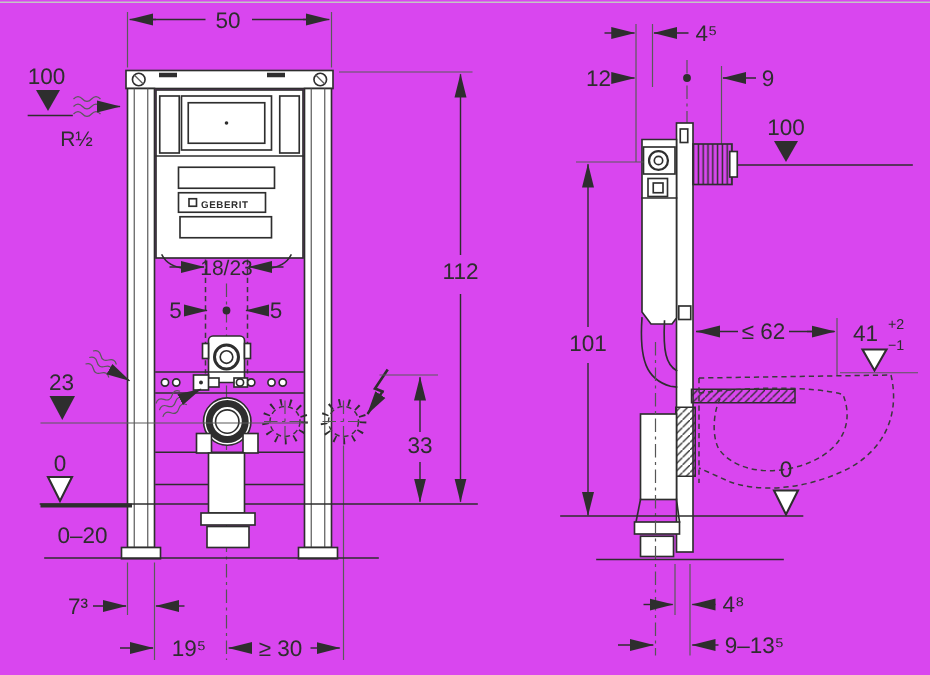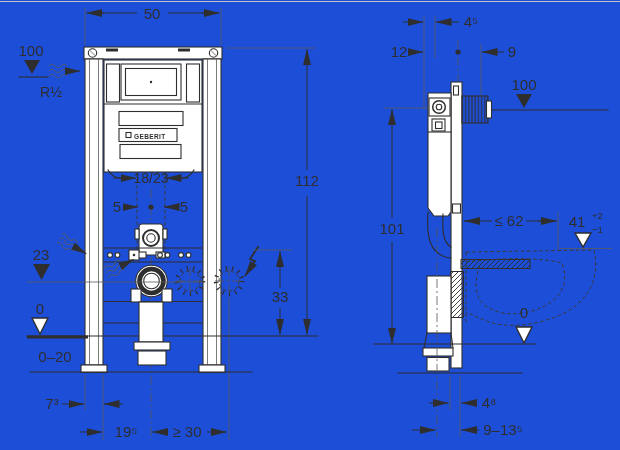--- a/index.html
+++ b/index.html
@@ -1,16 +1,16 @@
 <!DOCTYPE html>
 <html><head>
 <meta charset="utf-8">
 <style>
   html,body{margin:0;padding:0;background:#fff;}
-  .wrap{width:620px;height:450px;position:relative;background:#1d4ed8;overflow:hidden;}
+  .wrap{width:620px;height:450px;position:relative;background:#d946ef;overflow:hidden;}
   svg text{font-family:"Liberation Sans","DejaVu Sans",sans-serif;fill:#2e2e2e;}
   .t{font-size:15px;}
   .t14{font-size:14px;}
   .t9{font-size:9.5px;}
   .logo{font-size:6.5px;font-weight:bold;letter-spacing:.4px;}
   .s{stroke:#2e2e2e;stroke-width:1.1;fill:none;stroke-linecap:square;}
   .sw{stroke:#2e2e2e;stroke-width:1.1;fill:#fff;}
   .s2{stroke:#2e2e2e;stroke-width:2;fill:#fff;}
   .ring{stroke:#2e2e2e;stroke-width:4.6;fill:none;}
   .thin{stroke:#5a5a5a;stroke-width:.8;fill:none;}

